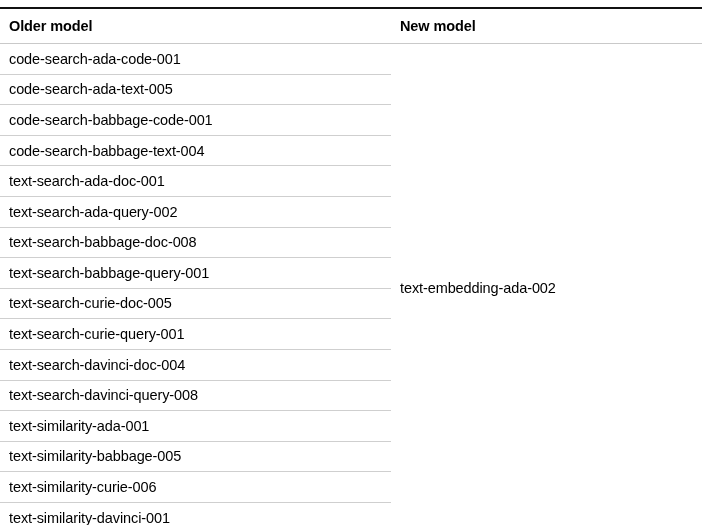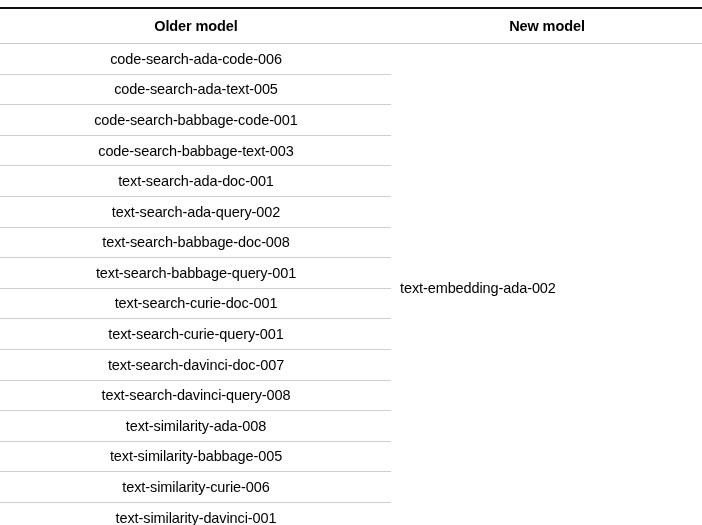--- a/index.html
+++ b/index.html
@@ -27,21 +27,21 @@
     border-collapse: collapse;
     table-layout: fixed;
     border-top: 2px solid #111111;
   }
 
   col.col-older { width: 391px; }
   col.col-new   { width: 311px; }
 
   table.model-table th,
   table.model-table td {
-    text-align: center;
+    text-align: left;
     vertical-align: middle;
     padding: 0 8px 0 9px;
     font-size: 14.5px;
     line-height: 1.25;
     letter-spacing: -0.1px;
   }
 
   table.model-table thead th {
     font-weight: bold;
     height: 34px;
@@ -78,58 +78,58 @@
       <col class="col-new">
     </colgroup>
     <thead>
       <tr>
         <th>Older model</th>
         <th>New model</th>
       </tr>
     </thead>
     <tbody>
       <tr>
-        <td class="older-cell">code-search-ada-code-006</td>
+        <td class="older-cell">code-search-ada-code-001</td>
         <td class="new-cell" rowspan="16">text-embedding-ada-002</td>
       </tr>
       <tr>
         <td class="older-cell">code-search-ada-text-005</td>
       </tr>
       <tr>
         <td class="older-cell">code-search-babbage-code-001</td>
       </tr>
       <tr>
-        <td class="older-cell">code-search-babbage-text-003</td>
+        <td class="older-cell">code-search-babbage-text-004</td>
       </tr>
       <tr>
         <td class="older-cell">text-search-ada-doc-001</td>
       </tr>
       <tr>
         <td class="older-cell">text-search-ada-query-002</td>
       </tr>
       <tr>
         <td class="older-cell">text-search-babbage-doc-008</td>
       </tr>
       <tr>
         <td class="older-cell">text-search-babbage-query-001</td>
       </tr>
       <tr>
-        <td class="older-cell">text-search-curie-doc-001</td>
+        <td class="older-cell">text-search-curie-doc-005</td>
       </tr>
       <tr>
         <td class="older-cell">text-search-curie-query-001</td>
       </tr>
       <tr>
-        <td class="older-cell">text-search-davinci-doc-007</td>
+        <td class="older-cell">text-search-davinci-doc-004</td>
       </tr>
       <tr>
         <td class="older-cell">text-search-davinci-query-008</td>
       </tr>
       <tr>
-        <td class="older-cell">text-similarity-ada-008</td>
+        <td class="older-cell">text-similarity-ada-001</td>
       </tr>
       <tr>
         <td class="older-cell">text-similarity-babbage-005</td>
       </tr>
       <tr>
         <td class="older-cell">text-similarity-curie-006</td>
       </tr>
       <tr>
         <td class="older-cell">text-similarity-davinci-001</td>
       </tr>

